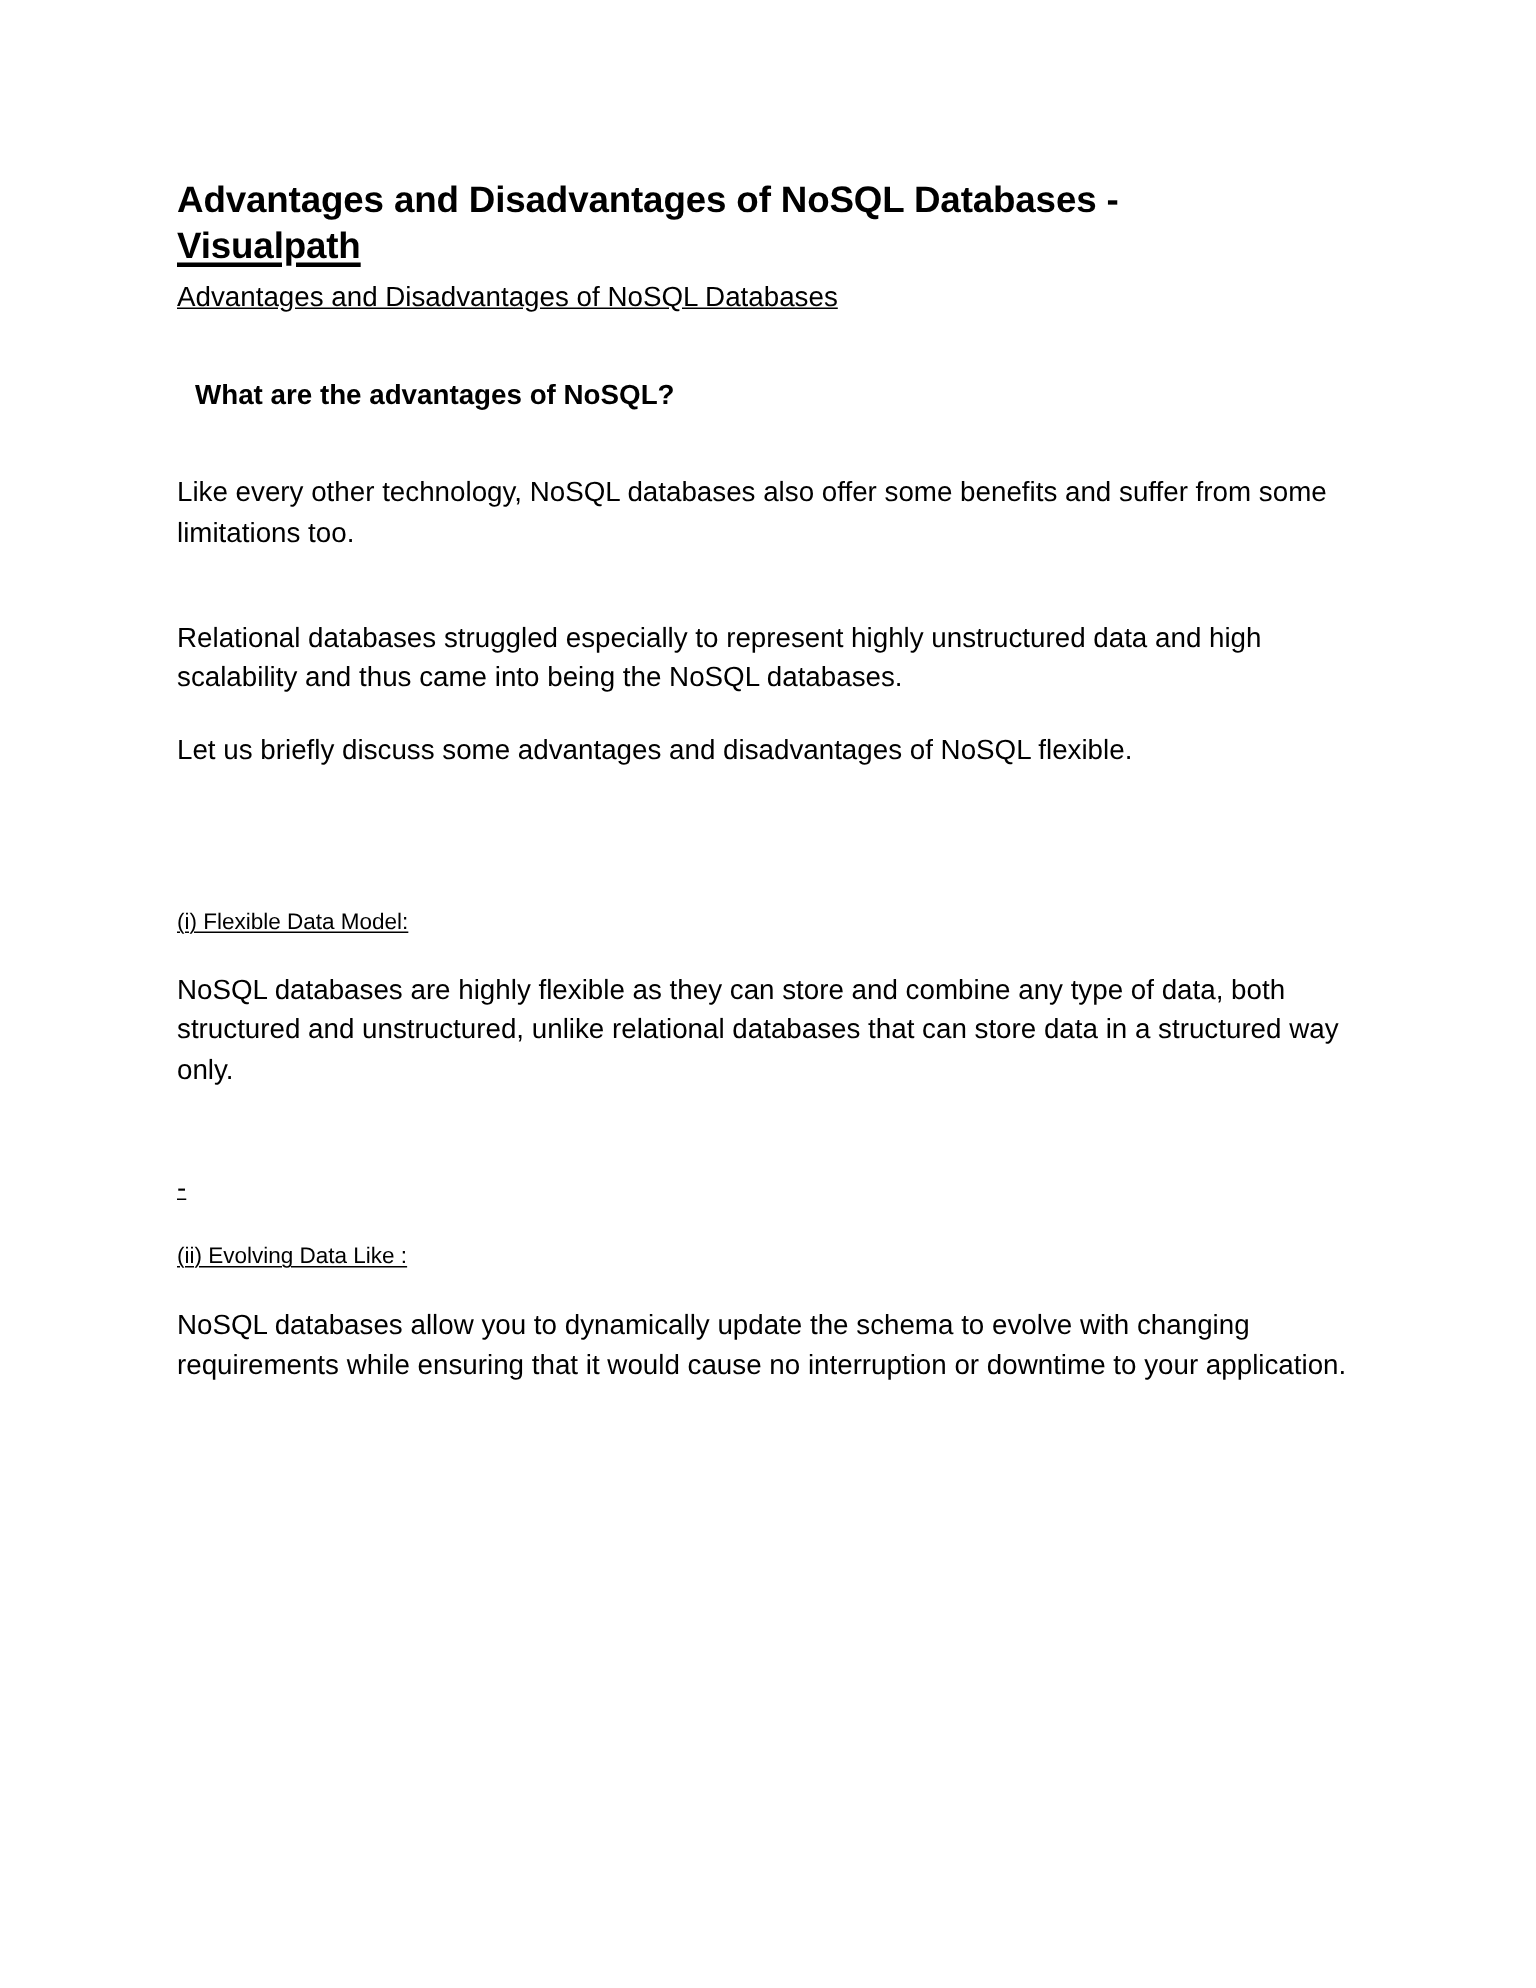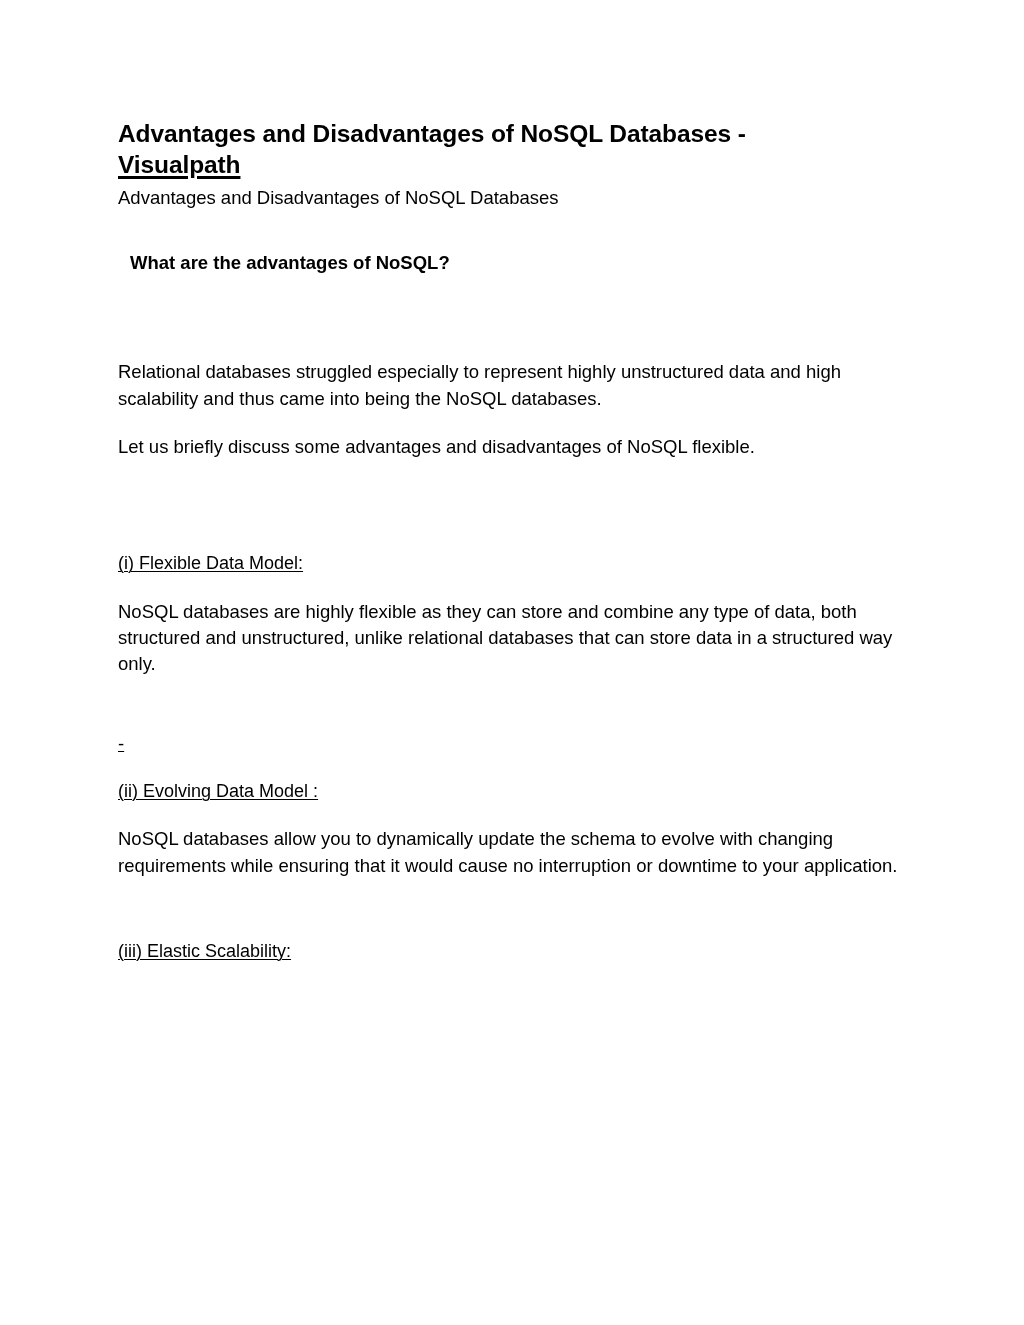--- a/index.html
+++ b/index.html
@@ -40,34 +40,35 @@
     text-decoration: underline;
     text-underline-offset: 3px;
     text-decoration-thickness: 2.5px;
   }
 
   
   .subtitle {
     font-size: 18.5px;
     line-height: 1.35;
     margin: 0 0 0 0;
+    text-decoration: underline;
   }
   .para {
     font-size: 18.5px;
     line-height: 1.42;
     margin: 0;
   }
   .section-heading {
     font-size: 18.5px;
     font-weight: bold;
     line-height: 1.42;
     margin: 12px;
   }
   .sub-heading {
-    font-size: 18px;
+    font-size: 15px;
     line-height: 1.42;
     margin: 0;
   }
   .sub-heading span.u {
     text-decoration: underline;
     text-underline-offset: 2px;
     text-decoration-thickness: 1.3px;
   }
   .dash-line {
     font-size: 18.5px;
@@ -100,20 +101,21 @@
     </h1>
 
     <p class="subtitle">Advantages and Disadvantages of NoSQL Databases</p>
 
     <div class="gap-md"></div>
 
     <p class="section-heading">What are the advantages of NoSQL?</p>
 
     <div class="gap-md"></div>
 
+    <p class="para">Like every other technology, NoSQL databases also offer some benefits and suffer from some limitations too.</p>
 
     <div class="gap-sm"></div>
 
 
     <div class="gap-sm"></div>
 
     <p class="para">Relational databases struggled especially to represent highly unstructured data and high scalability and thus came into being the NoSQL databases.</p>
 
     <div class="gap-sm"></div>
 
@@ -129,27 +131,26 @@
     <div class="gap-sm"></div>
 
     <p class="para">NoSQL databases are highly flexible as they can store and combine any type of data, both structured and unstructured, unlike relational databases that can store data in a structured way only.</p>
 
     <div class="gap-lg"></div>
 
     <p class="dash-line"><span class="u">-</span></p>
 
     <div class="gap-sm"></div>
 
-    <p class="sub-heading"><span class="u">(ii) Evolving Data Model :</span></p>
+    <p class="sub-heading"><span class="u">(ii) Evolving Data Like :</span></p>
 
     <div class="gap-sm"></div>
 
     <p class="para">NoSQL databases allow you to dynamically update the schema to evolve with changing requirements while ensuring that it would cause no interruption or downtime to your application.</p>
 
     <div class="gap-xl"></div>
 
-    <p class="sub-heading"><span class="u">(iii) Elastic Scalability:</span></p>
 
     <div class="gap-sm"></div>
 
 
   </div>
 </div>
 
 </body></html>

